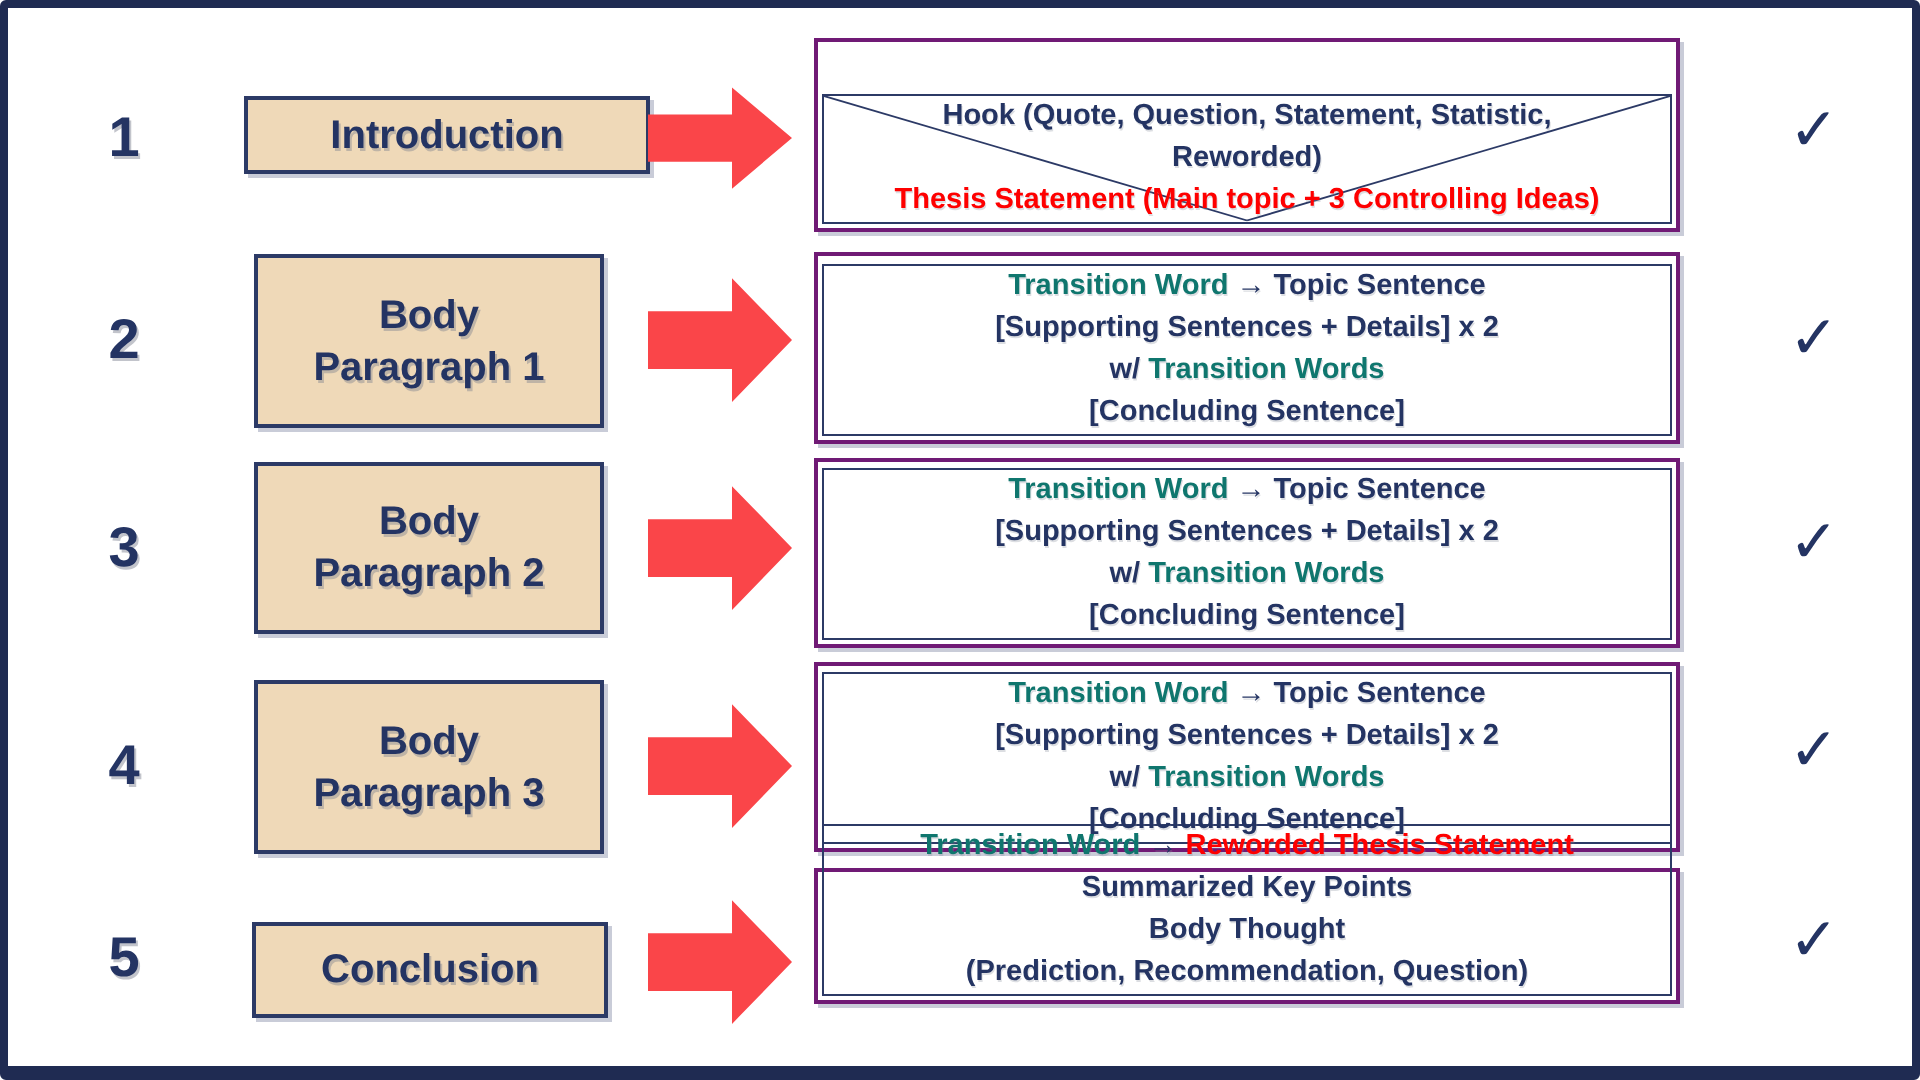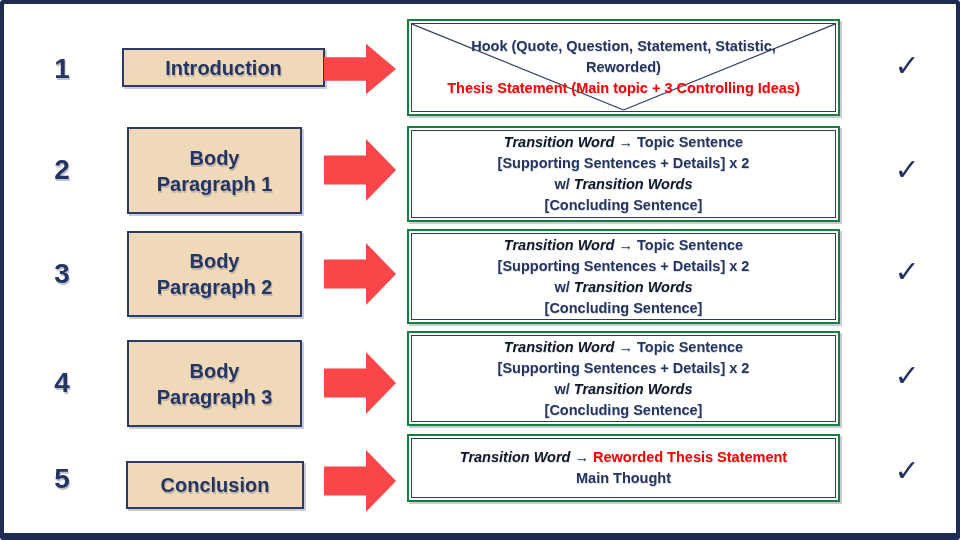--- a/index.html
+++ b/index.html
@@ -33,43 +33,44 @@
     font-size:20px;font-weight:700;color:#243463;
     text-align:center;white-space:pre-line;line-height:26px;
     text-shadow:1px 1.5px 0 rgba(120,125,140,0.4);
   }
   .arrow{position:absolute;}
   .arrow svg{display:block;width:100%;height:100%;}
   .content-box{
     position:absolute;
     box-sizing:border-box;
     background:#ffffff;
-    border:2px solid #15803d;
+    border:2px solid #701a75;
     padding:2px;
     box-shadow:2px 2px 0 0 #c9ccd8;
     display:flex;
+    align-items:flex-end;
   }
   .content-inner{
     position:relative;
     flex:1;
     border:1px solid #2c3a66;
     display:flex;flex-direction:column;
     align-items:center;justify-content:center;
   }
   .funnel-overlay{
     position:absolute;inset:0;width:100%;height:100%;z-index:0;
   }
   .content-line{
     position:relative;z-index:1;
     font-size:14.5px;font-weight:700;line-height:21px;
     text-align:center;white-space:nowrap;
     text-shadow:0.5px 1px 0 rgba(140,145,160,0.3);
   }
   .content-line .navy{color:#243463;}
-  .content-line .green{color:#0f172a;font-style:italic;}
+  .content-line .green{color:#0f766e;}
   .content-line .red{color:#fe0000;margin-top:16px;}
   .check{
     position:absolute;left:881px;width:44px;
     text-align:center;
     font-family:"DejaVu Sans", sans-serif;
     font-size:30px;line-height:40px;color:#243463;
   }
 </style>
 </head>
 <body>
@@ -163,18 +164,20 @@
     <span class="label-text">Conclusion</span>
   </div>
   <div class="arrow" style="left:320px;top:444px;width:72px;height:66px">
     <svg viewBox="0 0 72 64" preserveAspectRatio="none">
         <polygon points="0,18 42,18 42,2 72,32 42,62 42,46 0,46" fill="#fa4549"></polygon>
       </svg>
   </div>
   <div class="content-box" style="left:403px;top:430px;width:433px;height:68px">
     <div class="content-inner">
       <div class="content-line"><span class="green">Transition Word</span><span class="navy"> → </span><span class="red">Reworded Thesis Statement</span></div>
-      <div class="content-line"><span class="navy">Main Thought</span></div>
+      <div class="content-line"><span class="navy">Summarized Key Points</span></div>
+      <div class="content-line"><span class="navy">Body Thought</span></div>
+      <div class="content-line"><span class="navy">(Prediction, Recommendation, Question)</span></div>
     </div>
   </div>
   <div class="check" style="top:447px">✓</div>
 
 </div>
 
 </body></html>

